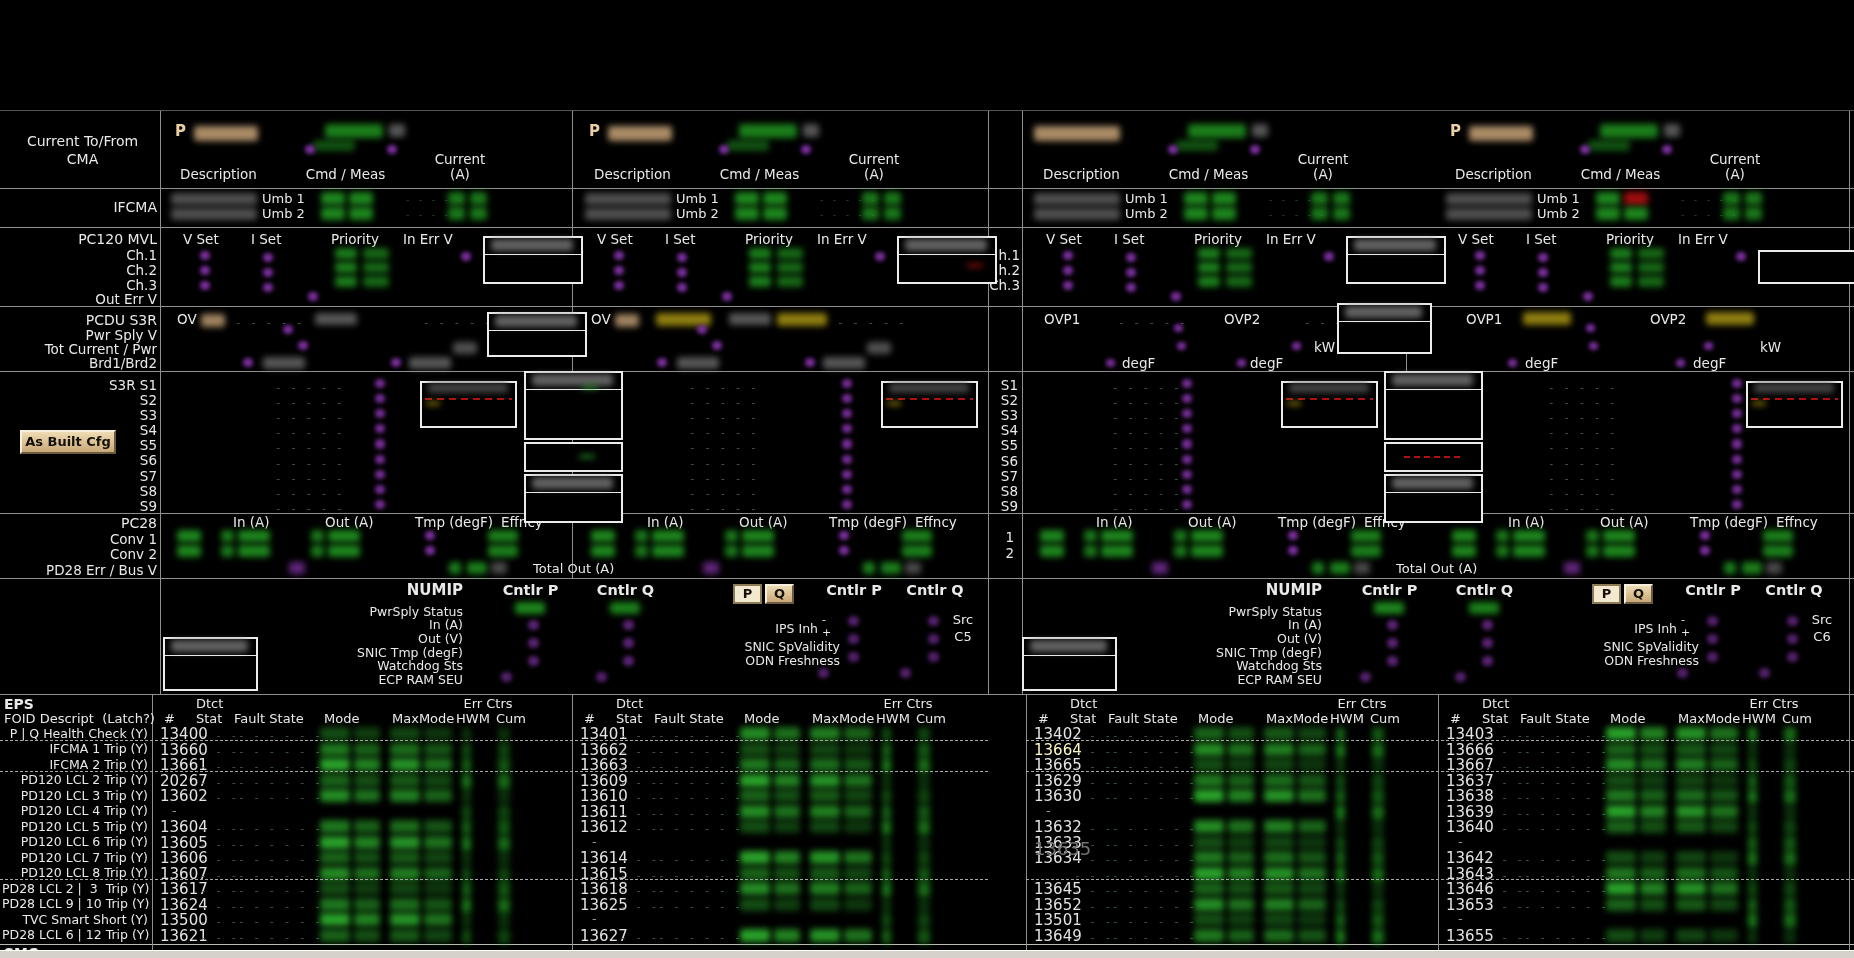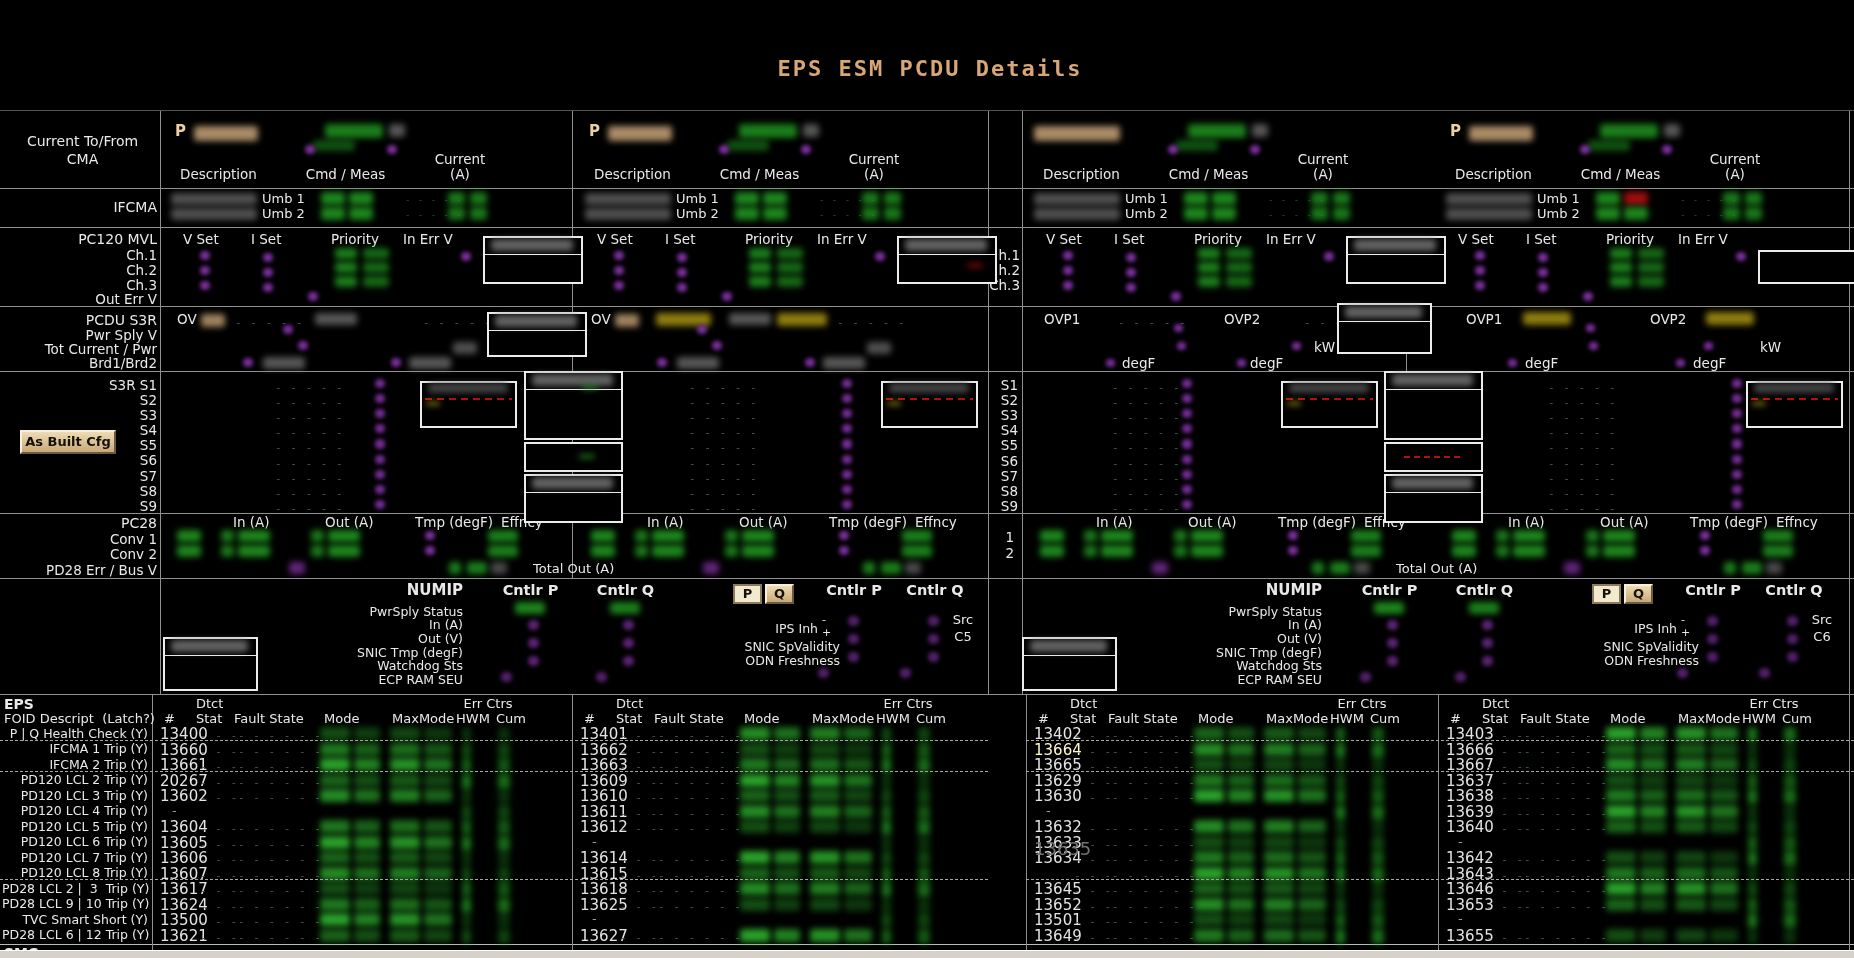--- a/index.html
+++ b/index.html
@@ -30,21 +30,20 @@
        color:#15100a;text-align:center;box-sizing:border-box;cursor:default;
        font:bold 13px "DejaVu Sans",sans-serif;}
   .btn.lit{background:#f3e9cf;border:2px solid #8a7a55;}
   #statusbar{position:absolute;left:0;top:950px;width:1854px;height:8px;background:#d6d2ca;border-top:1px solid #fff;}
 </style>
 </head>
 <body>
 
 <div id="win">
   <div id="screen">
-    <div class="t pagetitle" style="left:600px;top:30px;width:660px;text-align:center;color:#d9a775">EPS ESM PCDU Details</div>
   <div class="ln" style="left: 0px; top: 84px; width: 1854px; height: 1px; background: rgb(85, 85, 85);"></div>
       <div class="ln" style="left: 0px; top: 162px; width: 1854px; height: 1px; background: rgb(143, 143, 143);"></div>
       <div class="ln" style="left: 0px; top: 201px; width: 1854px; height: 1px; background: rgb(143, 143, 143);"></div>
       <div class="ln" style="left: 0px; top: 280px; width: 1854px; height: 1px; background: rgb(143, 143, 143);"></div>
       <div class="ln" style="left: 0px; top: 345px; width: 1854px; height: 1px; background: rgb(143, 143, 143);"></div>
       <div class="ln" style="left: 0px; top: 487px; width: 1854px; height: 1px; background: rgb(143, 143, 143);"></div>
       <div class="ln" style="left: 0px; top: 552px; width: 1854px; height: 1px; background: rgb(143, 143, 143);"></div>
       <div class="ln" style="left: 0px; top: 668px; width: 1854px; height: 1px; background: rgb(143, 143, 143);"></div>
       <div class="ln" style="left: 0px; top: 918px; width: 1854px; height: 1px; background: rgb(187, 187, 187);"></div>
       <div class="ln" style="left: 160px; top: 85px; width: 1px; height: 583px;"></div>

